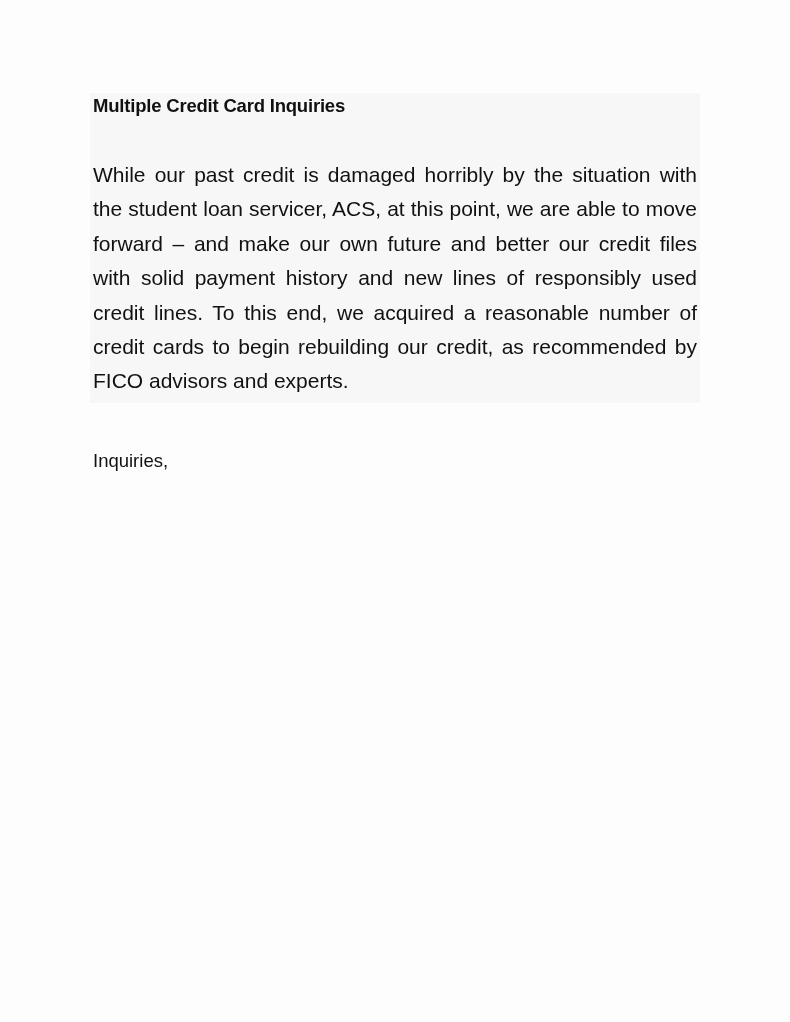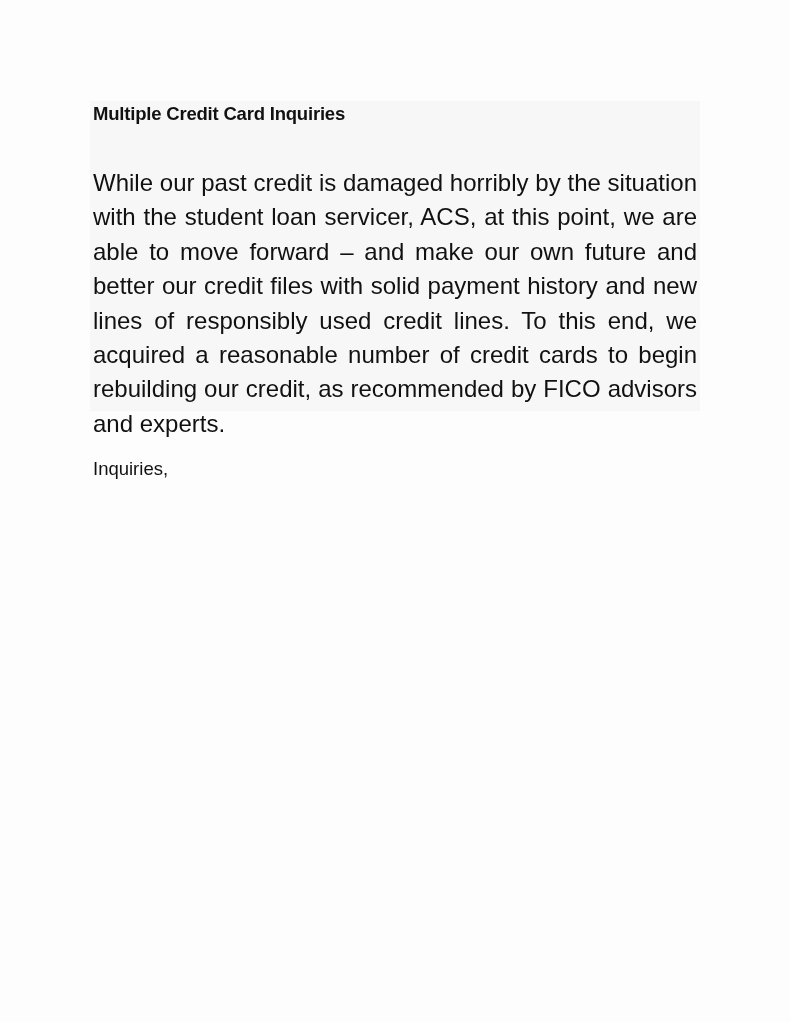--- a/index.html
+++ b/index.html
@@ -11,21 +11,21 @@
       height: 1022px;
       background: #fdfdfd;
       position: relative;
       overflow: hidden;
       font-family: "Liberation Sans", sans-serif;
       color: #111111;
     }
     .page {
       position: absolute;
       left: 0;
-      top: 8px;
+      top: 0;
       width: 790px;
       height: 740px;
     }
     .shaded-block {
       position: absolute;
       left: 90px;
       top: 93px;
       width: 610px;
       height: 310px;
       background: #f7f7f7;
@@ -38,21 +38,21 @@
       font-weight: bold;
       letter-spacing: -0.2px;
       line-height: 24px;
       margin: 0;
     }
     .body-para {
       position: absolute;
       left: 93px;
       top: 158px;
       width: 604px;
-      font-size: 24px;
+      font-size: 21px;
       line-height: 34.4px;
       text-align: justify;
       margin: 0;
     }
     .closing {
       position: absolute;
       left: 93px;
       top: 449px;
       font-size: 18.5px;
       line-height: 24px;

